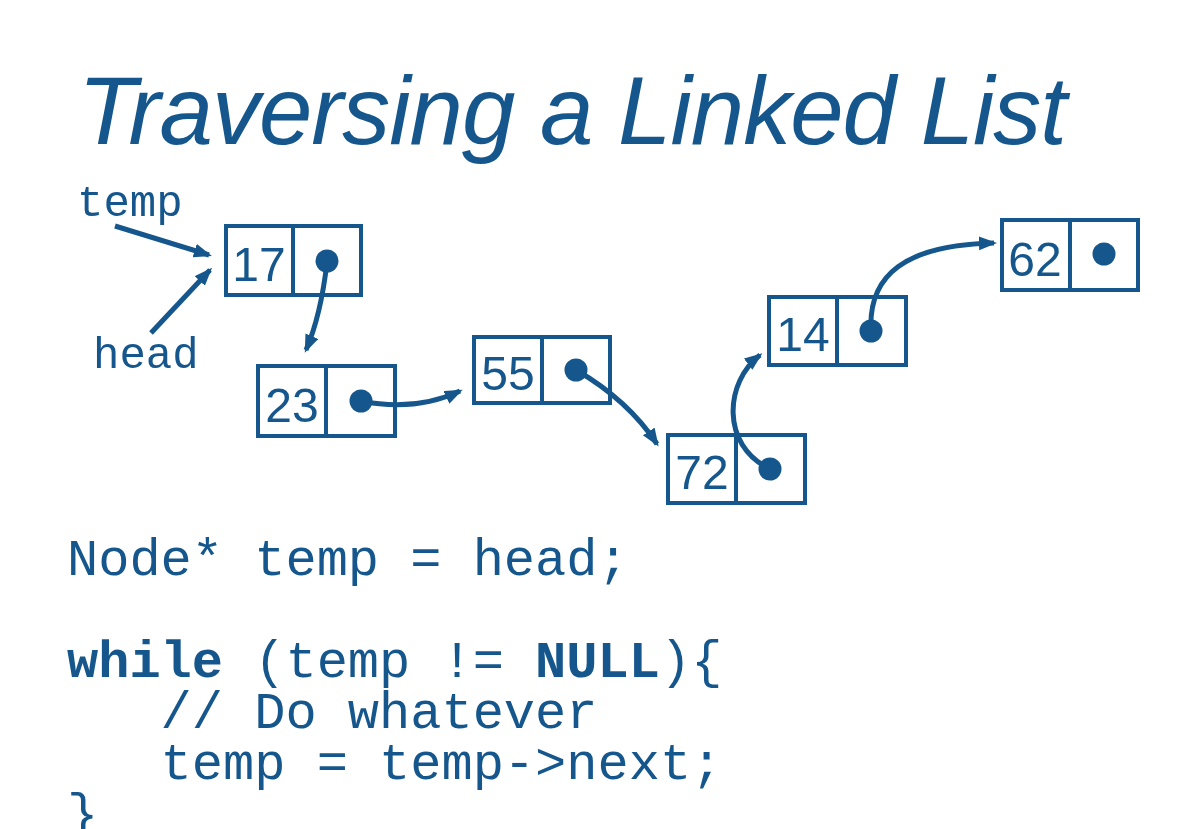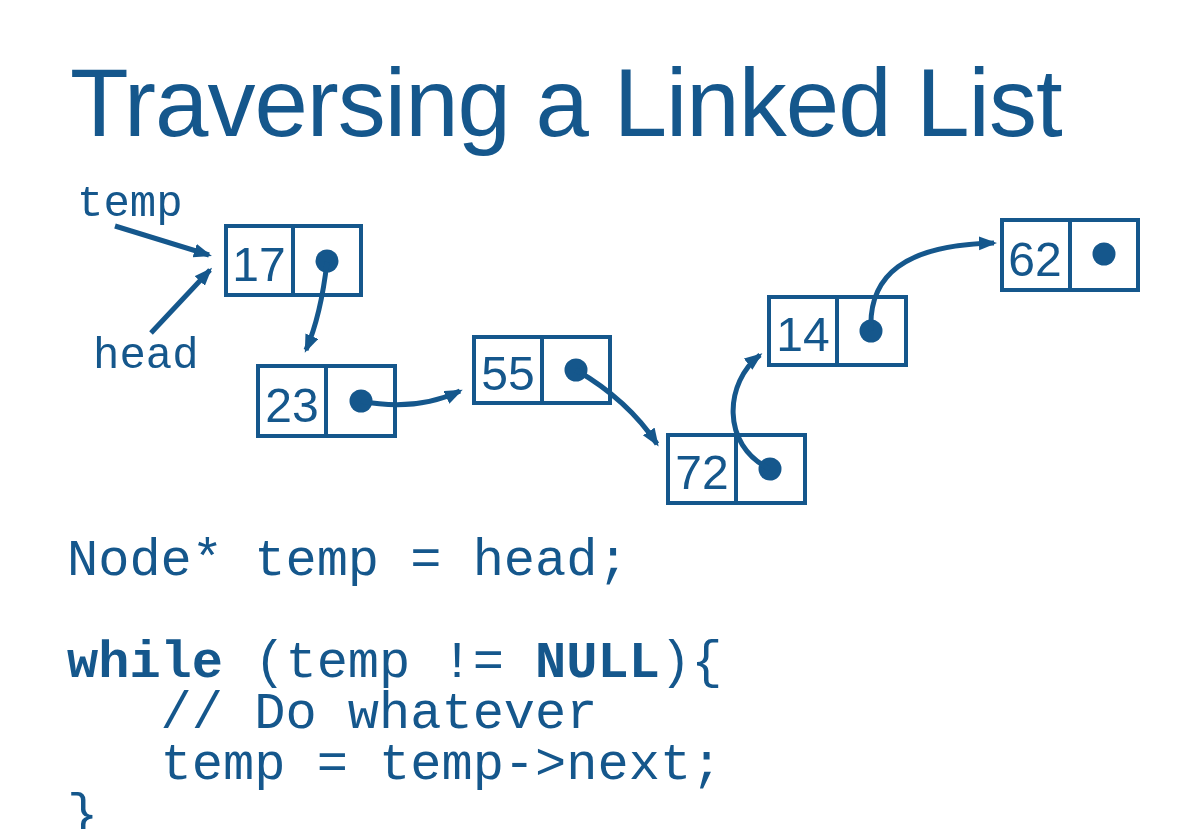--- a/index.html
+++ b/index.html
@@ -6,28 +6,29 @@
   .slide{
     position:relative;
     width:1194px;height:829px;
     background:#ffffff;
     overflow:hidden;
     font-family:"Liberation Sans",sans-serif;
   }
   .title{
     position:absolute;
     left:70px;top:55px;
-    margin:0;
+    margin:8px;
     font-family:"Liberation Sans",sans-serif;
     font-size:96px;
     font-weight:400;
     line-height:96px;
     letter-spacing:-1px;
     color:#15578C;
     white-space:nowrap;
+    font-style:italic;
   }
   .diagram{
     position:absolute;
     left:0;top:0;
     width:1194px;height:829px;
   }
   .diagram text.node-val{
     font-family:"Liberation Sans",sans-serif;
     font-size:48px;
     fill:#15578C;

